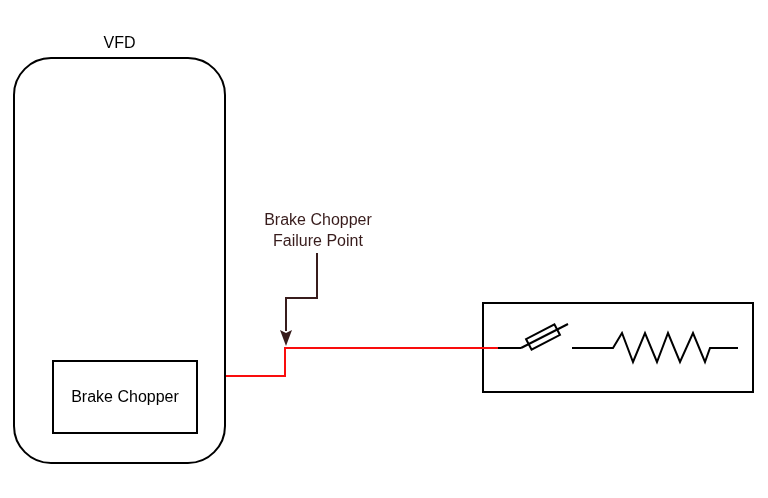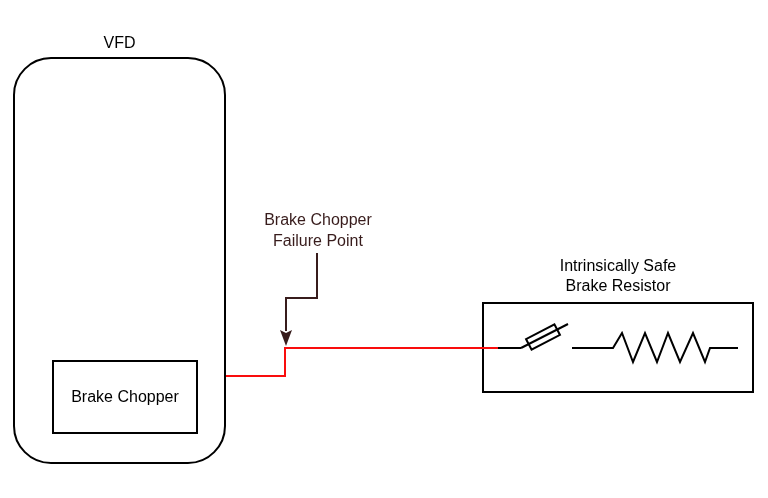--- a/index.html
+++ b/index.html
@@ -94,22 +94,20 @@
   <div class="label" id="vfd-label">VFD</div>
 
   <div class="shape-box" id="brake-chopper-box">
     <span class="label" id="brake-chopper-label">Brake Chopper</span>
   </div>
 
   <div class="label" id="failure-point-label">Brake Chopper
 Failure Point</div>
 
   <div class="shape-box" id="resistor-box"></div>
-  <div class="label" id="resistor-label">Intrinsically Safe
-Brake Resistor</div>
 
   <svg class="wiring-layer" width="768" height="498" viewBox="0 0 768 498">
 
     <g fill="none" stroke-width="2" stroke="#f90d0d">
       <polyline points="226,376 285,376 285,348 498,348"></polyline>
     </g>
 
     <g fill="none" stroke-width="2" stroke="#381c1c">
       <polyline points="317,253 317,298 286,298 286,331"></polyline>
     </g>

